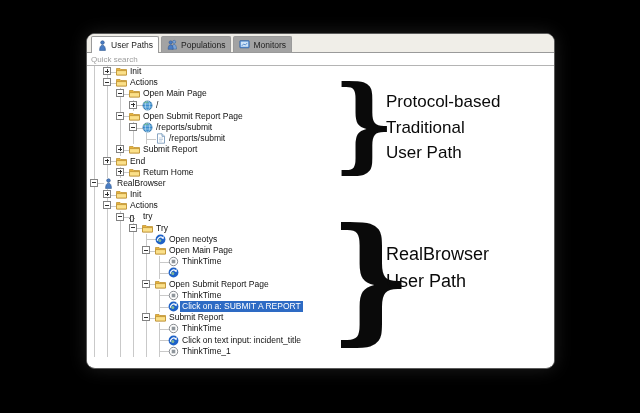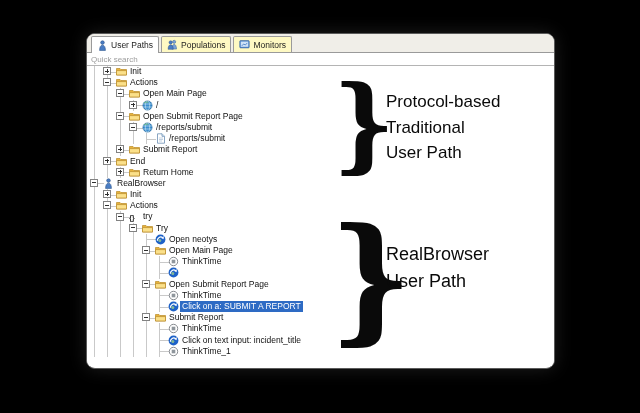--- a/index.html
+++ b/index.html
@@ -16,21 +16,21 @@
   }
   
   .tabstrip{
     height:19px;background:#f0eee8;border-bottom:1px solid #9a9a9a;
     display:flex;align-items:flex-start;padding:2px 0 0 4px;box-sizing:border-box;
   }
   .tab{
     height:15px;padding:0 5px;margin-right:2px;
     display:flex;align-items:center;gap:3px;
     font-size:8.5px;color:#1d1d1d;
-    background:#fef9c3;border:1px solid #9a9a9a;border-bottom:none;
+    background:#a3a3a3;border:1px solid #9a9a9a;border-bottom:none;
     border-radius:2px 2px 0 0;position:relative;
   }
   .tab.active{background:#fff;height:16px;margin-bottom:-1px;z-index:2;}
   .tab .ticon{display:inline-flex;width:11px;height:11px;}
   .tab .ticon svg{width:11px;height:11px;}
   
   .searchrow{
     height:13px;border-bottom:1px solid #b4b4b4;background:#fff;
     display:flex;align-items:center;padding-left:4px;box-sizing:border-box;
   }

